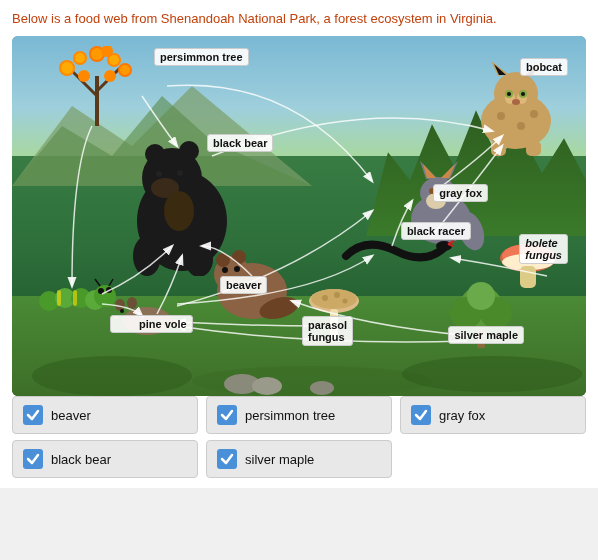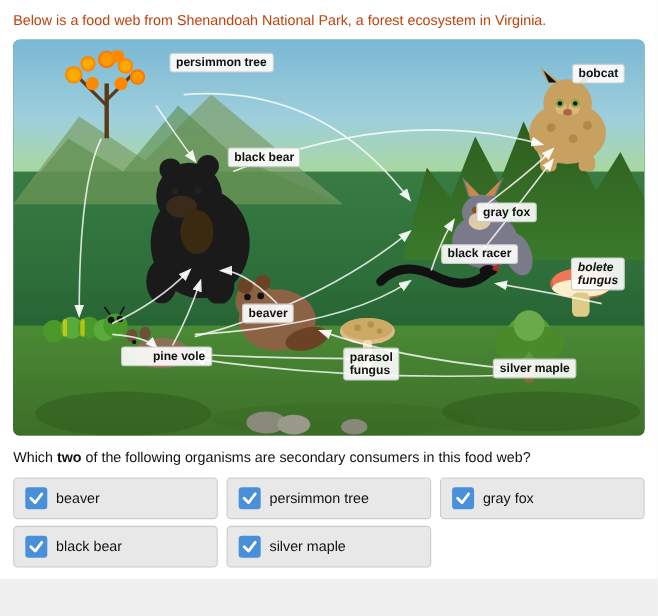--- a/index.html
+++ b/index.html
@@ -366,27 +366,24 @@
     </svg>
 
     <div class="label-box" style="top:12px;left:142px;">persimmon tree</div>
     <div class="label-box" style="top:98px;left:195px;">black bear</div>
     <div class="label-box" style="top:22px;right:18px;">bobcat</div>
     <div class="label-box" style="top:148px;right:98px;">gray fox</div>
     <div class="label-box" style="top:186px;right:115px;">black racer</div>
     <div class="label-box" style="top:198px;right:18px;font-style:italic;">bolete<br>fungus</div>
     <div class="label-box" style="top:240px;left:208px;">beaver</div>
     <div class="label-box" style="bottom:63px;left:98px;padding-left:28px;">pine vole</div>
-    <div class="label-box" style="bottom:50px;left:300px;margin-top:36px;">parasol<br>fungus</div>
+    <div class="label-box" style="bottom:50px;left:290px;margin-top:36px;">parasol<br>fungus</div>
     <div class="label-box" style="bottom:52px;right:62px;">silver maple</div>
   </div>
 
-  <p class="question">
-    Which <strong>two</strong> of the following organisms are secondary consumers in this food web?
-  </p>
 
   <div class="answer-grid">
     <div class="answer-btn">
       <div class="check-icon">
         <svg viewBox="0 0 14 14" fill="none">
           <polyline points="2,7 6,11 12,3" stroke="white" stroke-width="2.5" stroke-linecap="round" stroke-linejoin="round"></polyline>
         </svg>
       </div>
       <span class="btn-label">beaver</span>
     </div>

